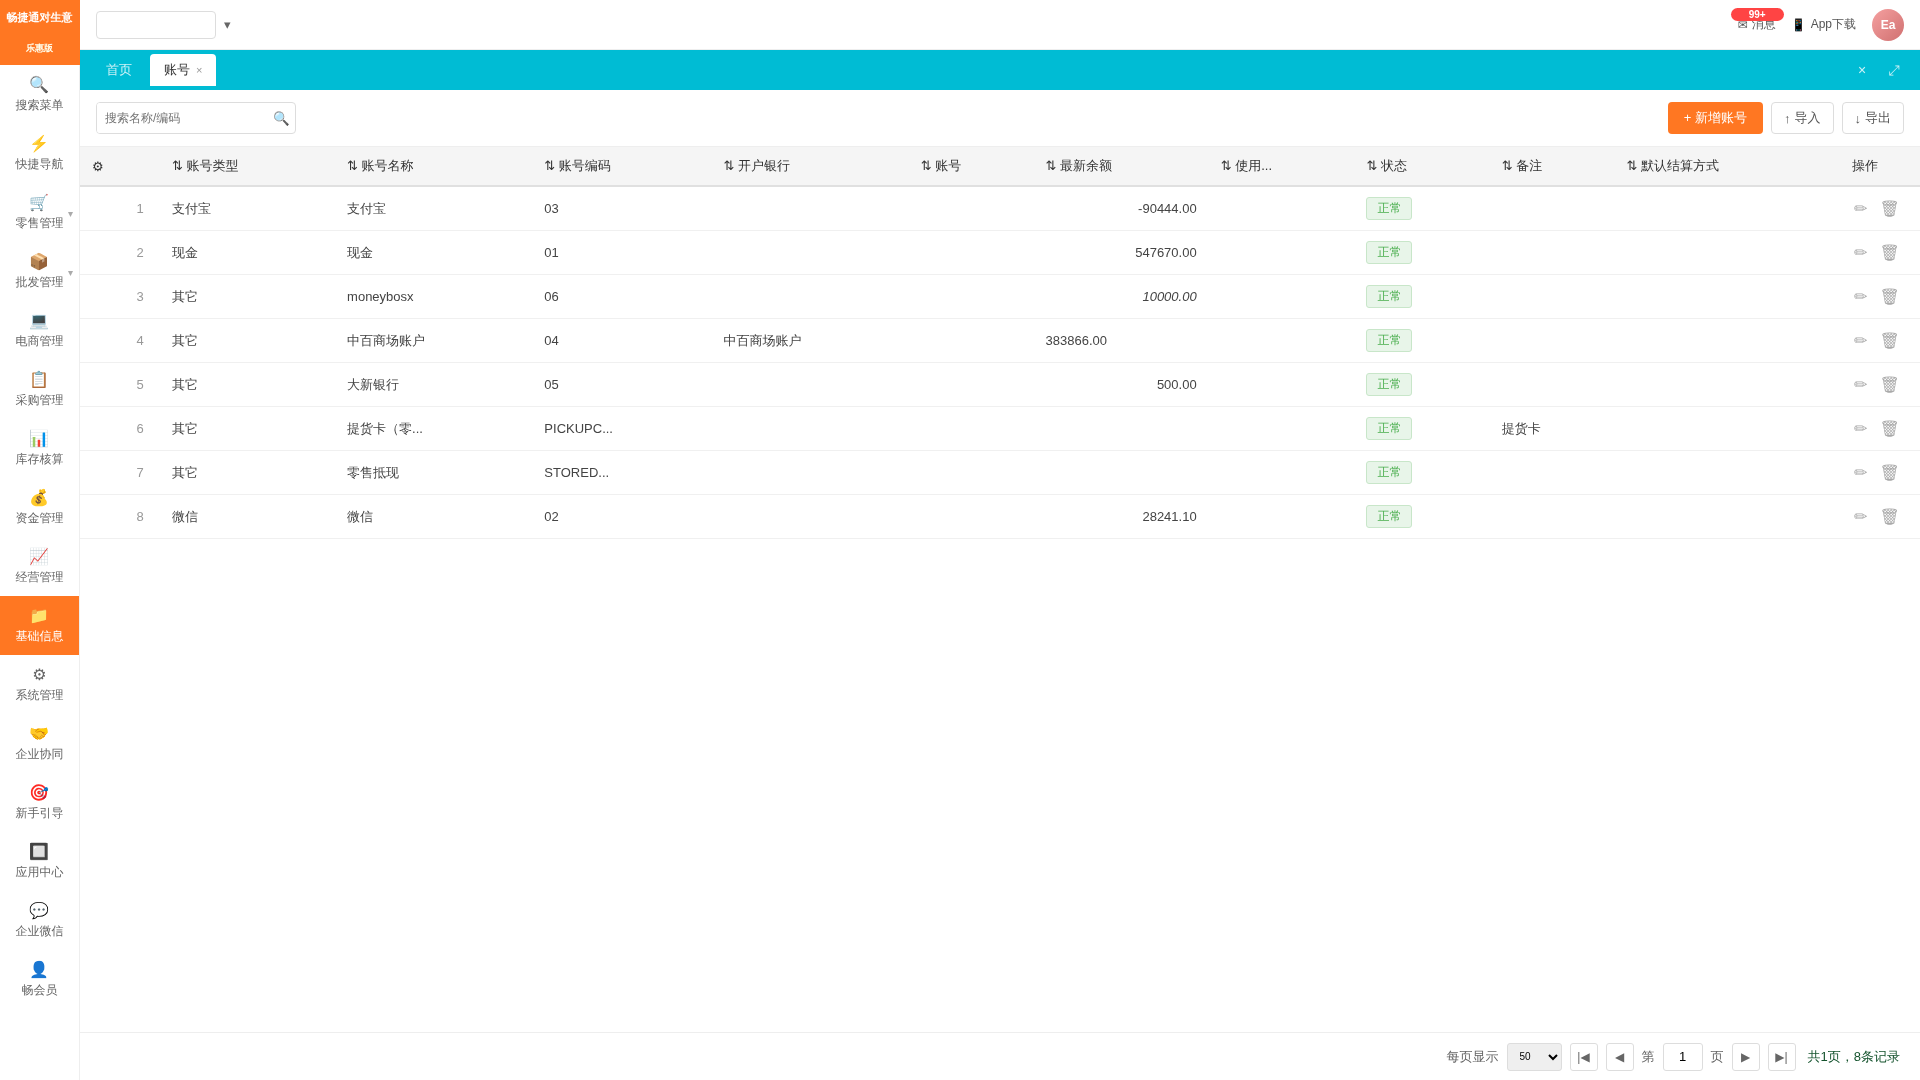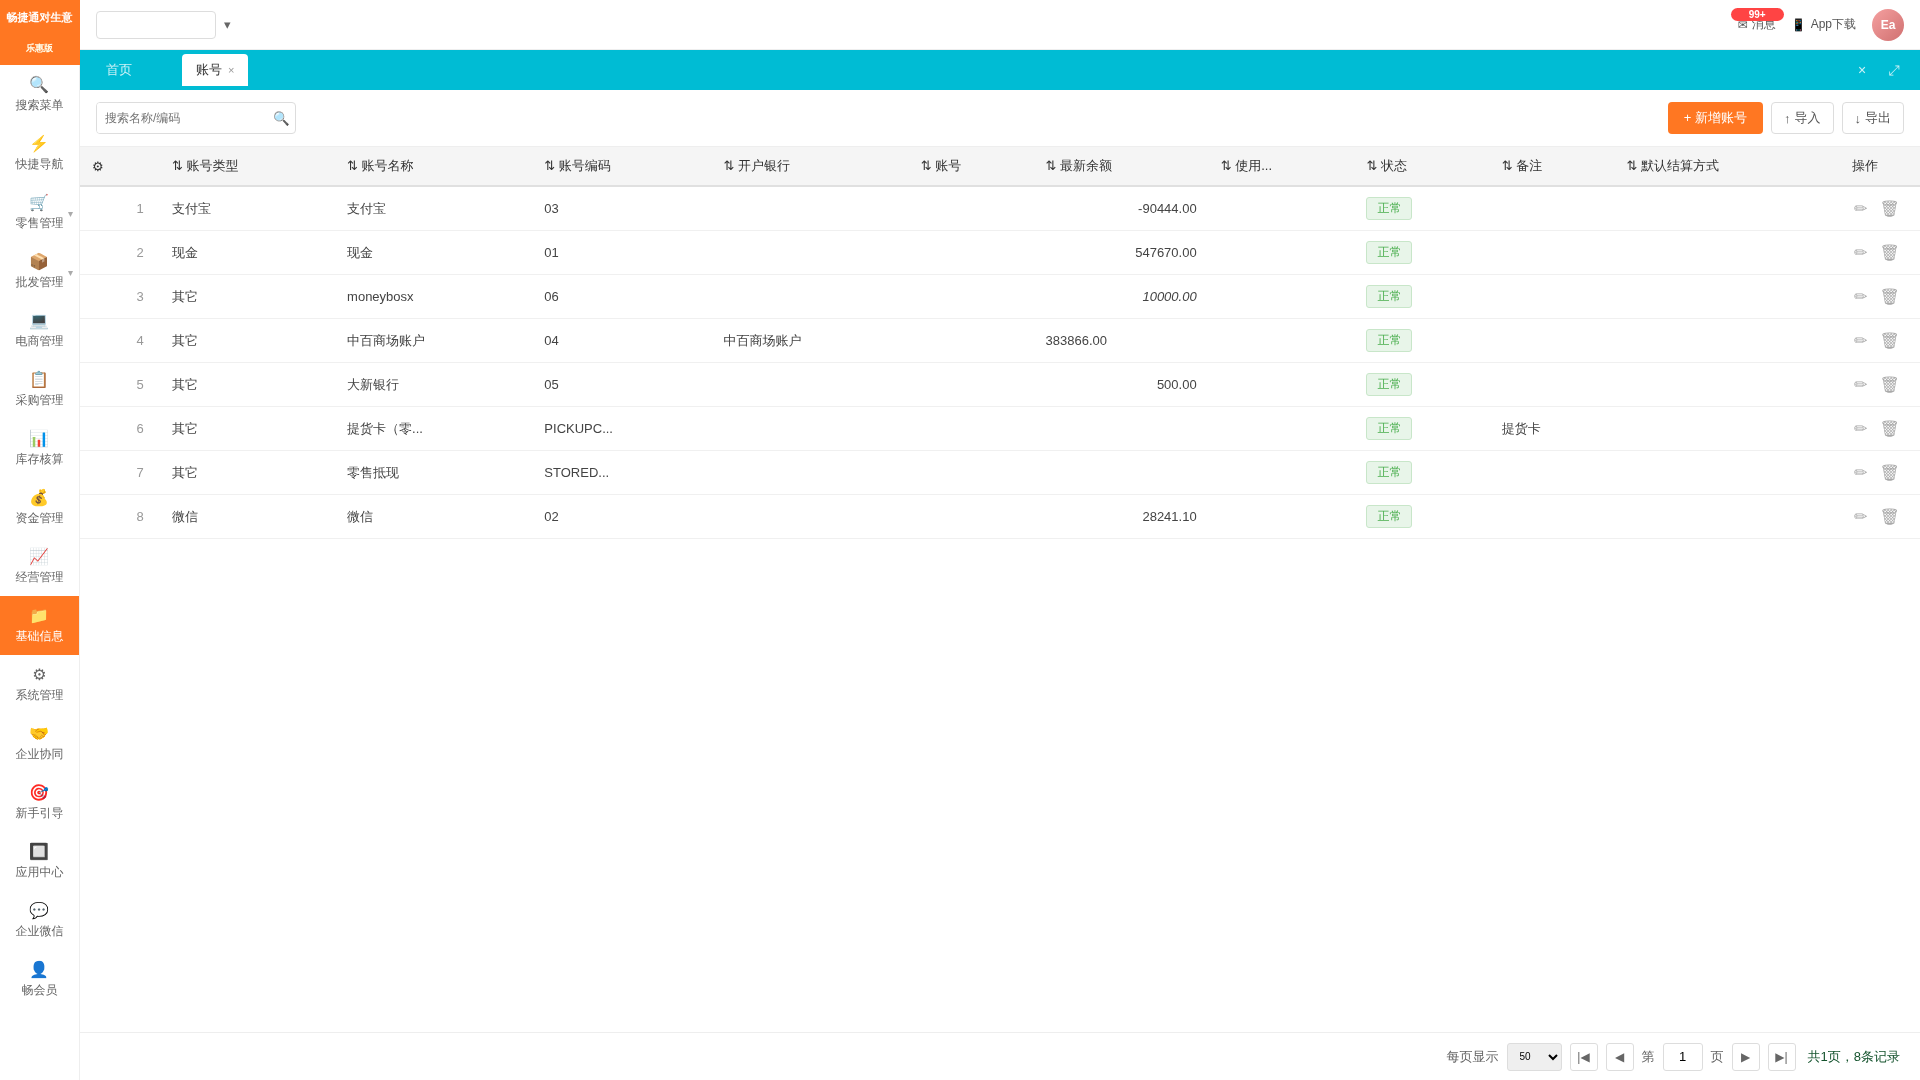--- a/index.html
+++ b/index.html
@@ -290,21 +290,20 @@
       align-items: center;
       gap: 6px;
       cursor: pointer;
       font-size: 13px;
       color: rgba(255,255,255,0.8);
       border-radius: 4px 4px 0 0;
     }
     .teal-tab.active {
       background: #fff;
       color: #333;
-      margin-left: 32px;
     }
     .teal-tab-close {
       font-size: 11px;
       color: #999;
       cursor: pointer;
     }
     .teal-tab-actions { margin-left: auto; display: flex; gap: 4px; }
     .teal-action-btn {
       width: 28px; height: 28px;
       border: none; background: none;

